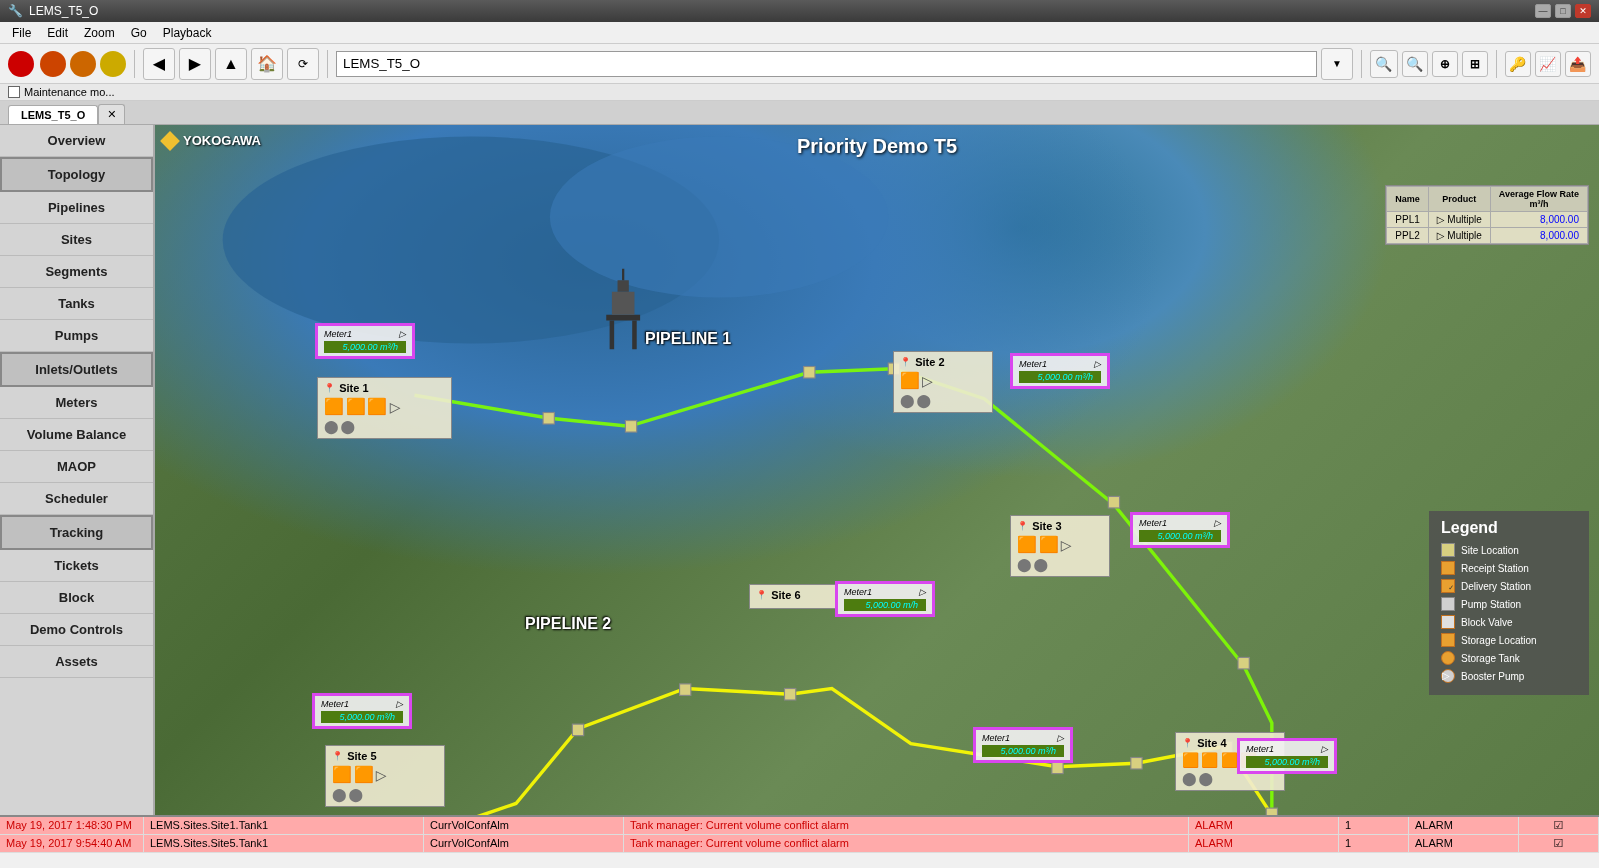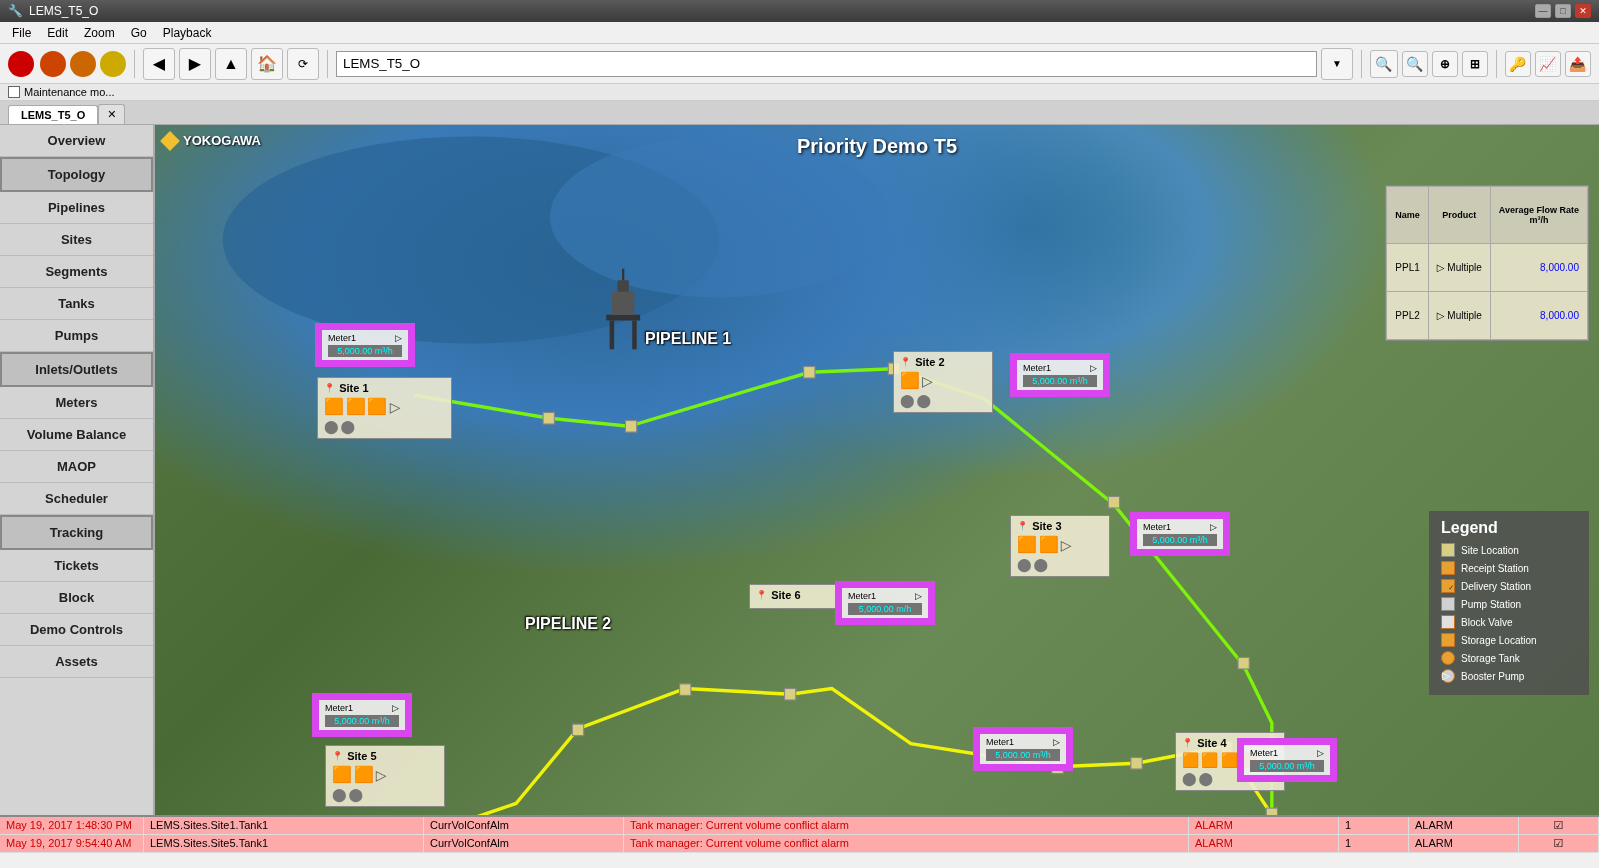--- a/index.html
+++ b/index.html
@@ -145,27 +145,28 @@
       display: flex;
       align-items: center;
       gap: 4px;
     }
     .site-icons { display: flex; gap: 2px; align-items: center; flex-wrap: wrap; }
 
     
     .meter-box {
       position: absolute;
       background: rgba(240, 240, 240, 0.92);
-      border: 7px solid #d946ef;
+      border: 3px solid #d946ef;
       padding: 3px 6px;
       font-size: 9px;
       min-width: 100px;
+      font-style: italic;
     }
     .meter-label { display: flex; align-items: center; justify-content: space-between; font-size: 9px; margin-bottom: 2px; }
-    .meter-value { background: #737373; color: #00ffff; padding: 1px 8px; text-align: center; font-size: 9px; }
+    .meter-value { background: #4d7c0f; color: #00ffff; padding: 1px 8px; text-align: right; font-size: 9px; }
 
     
     .pipeline-label {
       position: absolute;
       font-size: 16px;
       font-weight: bold;
       color: #fff;
       text-shadow: 1px 1px 2px #000, -1px -1px 2px #000;
     }
 
@@ -194,21 +195,21 @@
     
     .flow-table {
       position: absolute;
       right: 10px;
       top: 60px;
       background: rgba(230, 225, 200, 0.95);
       border: 1px solid #888;
       font-size: 10px;
     }
     .flow-table table { border-collapse: collapse; }
-    .flow-table th, .flow-table td { padding: 18px 8px; border: 1px solid #aaa; }
+    .flow-table th, .flow-table td { padding: 2px 8px; border: 1px solid #aaa; }
     .flow-table th { background: rgba(200, 200, 180, 0.9); font-size: 9px; }
     .flow-table td.number { text-align: right; color: #00f; }
 
     
     .yoko-logo {
       position: absolute;
       top: 8px;
       left: 8px;
       display: flex;
       align-items: center;

